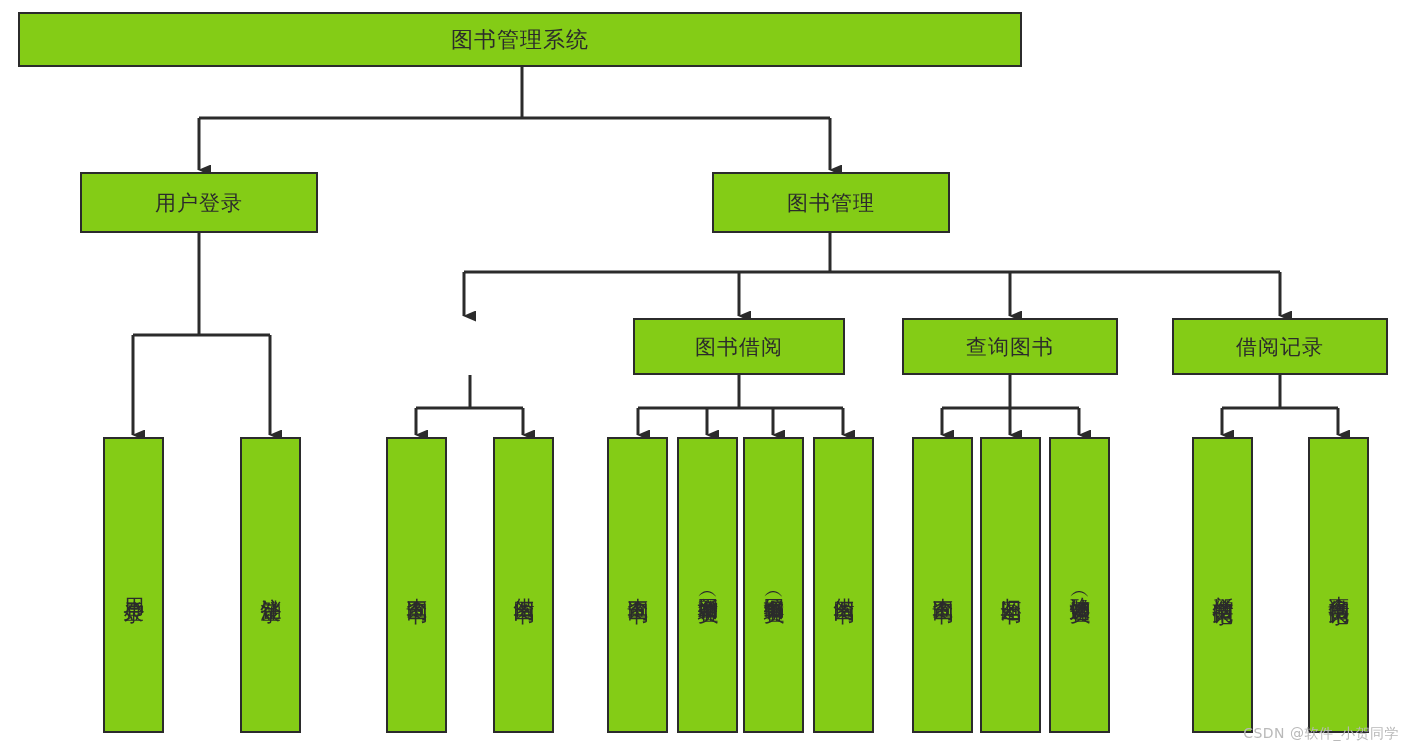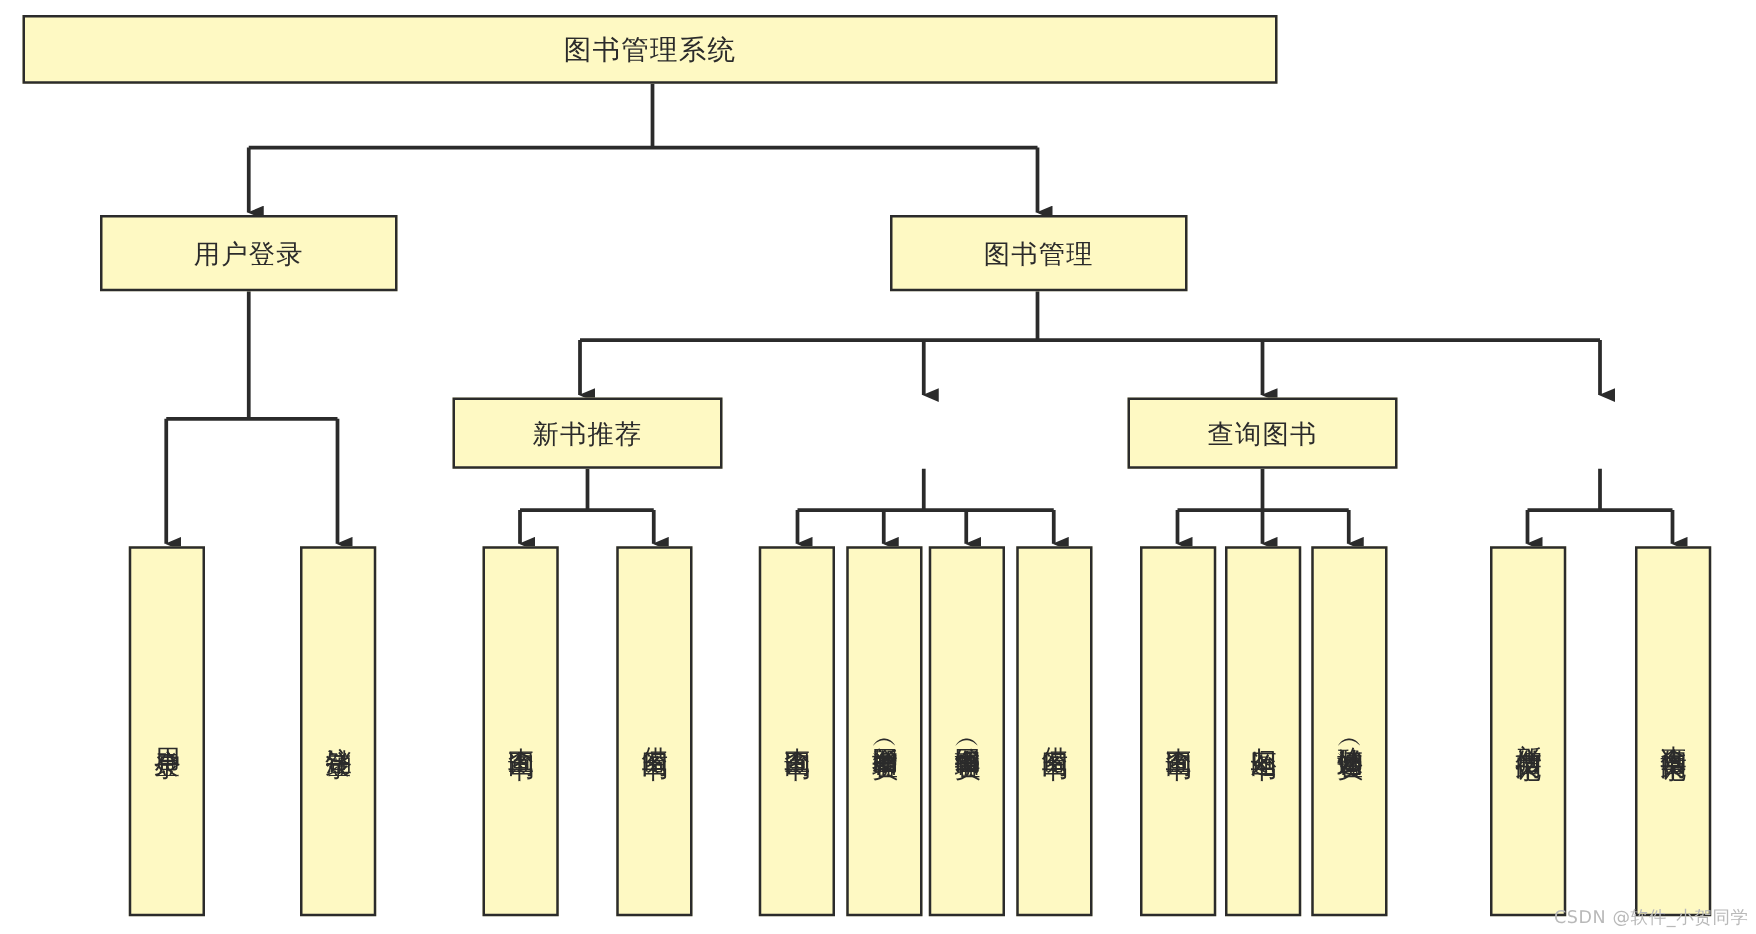--- a/index.html
+++ b/index.html
@@ -8,21 +8,21 @@
     background:#ffffff;
     font-family:"DejaVu Sans","Liberation Sans",sans-serif;
     overflow:hidden;
   }
   #stage{position:relative;width:1405px;height:747px;}
   #wires{position:absolute;left:0;top:0;width:1405px;height:747px;}
   .node{
     position:absolute;
     box-sizing:border-box;
     border:2px solid #2b2b2b;
-    background:#fef9c3;
+    background:#84cc16;
     color:#2b2b2b;
     display:flex;
     align-items:center;
     justify-content:center;
     text-align:center;
   }
   .node.h{
     font-size:21px;
     letter-spacing:1px;
   }
@@ -105,22 +105,23 @@
       <path d="M1222,408 L1222,435" marker-end="url(#arr)"></path>
       <path d="M1338,408 L1338,435" marker-end="url(#arr)"></path>
     </g>
   </svg>
 
   <div class="node h root" style="left:18px;top:12px;width:1004px;height:55px;">图书管理系统</div>
 
   <div class="node h" style="left:80px;top:172px;width:238px;height:61px;">用户登录</div>
   <div class="node h" style="left:712px;top:172px;width:238px;height:61px;text-align:right;">图书管理</div>
 
-  <div class="node h" style="left:362px;top:318px;width:216px;height:57px;">新书推荐</div>
+  <div class="node h" style="left:633px;top:318px;width:212px;height:57px;">图书借阅</div>
   <div class="node h" style="left:902px;top:318px;width:216px;height:57px;">查询图书</div>
+  <div class="node h" style="left:1172px;top:318px;width:216px;height:57px;">借阅记录</div>
 
   <div class="node leaf" style="left:103px;top:437px;width:61px;height:296px;">用户登录</div>
   <div class="node leaf" style="left:240px;top:437px;width:61px;height:296px;">注销登录</div>
 
   <div class="node leaf" style="left:386px;top:437px;width:61px;height:296px;">查询图书</div>
   <div class="node leaf" style="left:493px;top:437px;width:61px;height:296px;">借阅图书</div>
 
   <div class="node leaf" style="left:607px;top:437px;width:61px;height:296px;">查询图书</div>
   <div class="node leaf tall" style="left:677px;top:437px;width:61px;height:296px;">新增图书（管理员）</div>
   <div class="node leaf tall" style="left:743px;top:437px;width:61px;height:296px;">编辑图书（管理员）</div>

